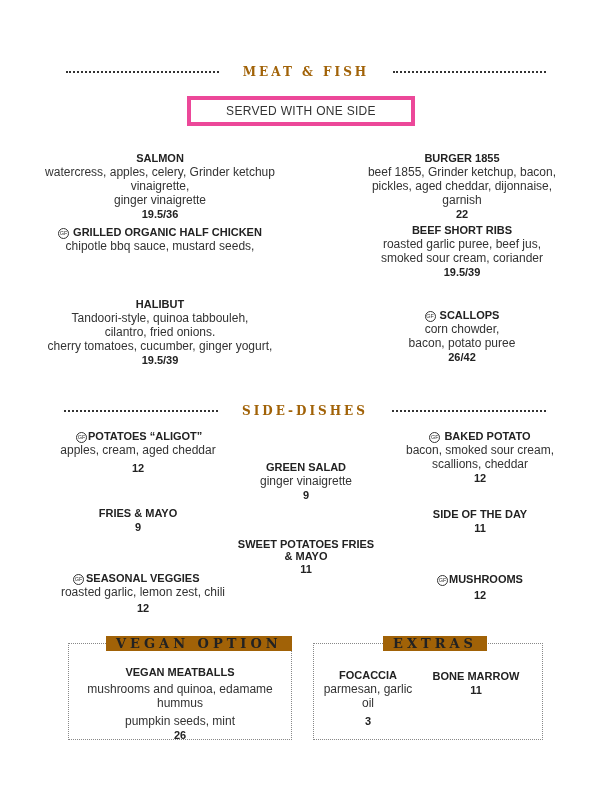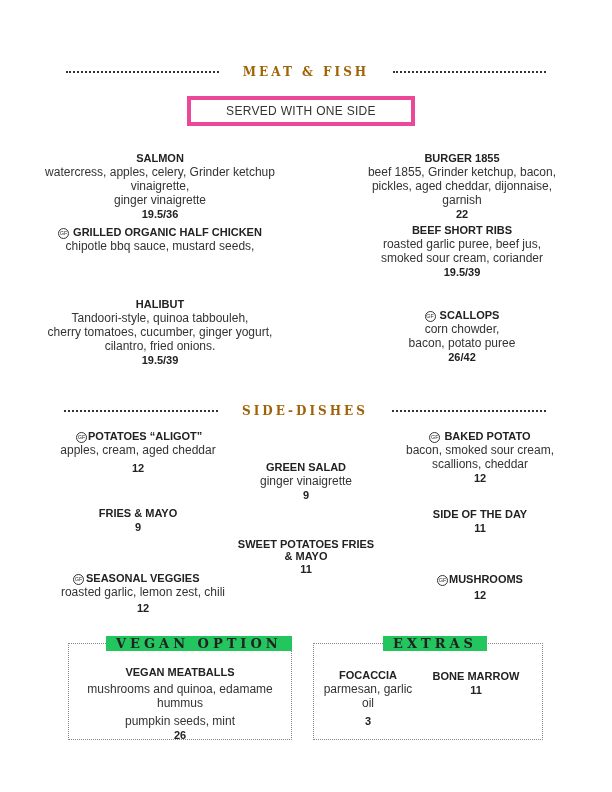--- a/index.html
+++ b/index.html
@@ -8,21 +8,21 @@
   .section-head { position: absolute; display: flex; align-items: center; justify-content: center; }
   .dots { border-top: 2px dotted #333; height: 0; }
   .sec-title { font-family: "DejaVu Serif", serif; font-weight: bold; letter-spacing: 3px; font-size: 12px; color: #a16207; padding: 0 24px; white-space: nowrap; }
   .served-box { position: absolute; left: 187px; top: 96px; width: 228px; height: 30px; border: 4px solid #ec4899; display: flex; align-items: center; justify-content: center; font-size: 12px; letter-spacing: 0.3px; color: #333; font-family: "Liberation Sans", sans-serif; }
   .item { position: absolute; text-align: center; }
   .item .name { font-weight: bold; font-size: 11px; color: #222; line-height: 14px; white-space: nowrap; }
   .item .desc { font-size: 12px; color: #333; line-height: 14px; }
   .item .price { font-weight: bold; font-size: 11px; color: #222; line-height: 15px; }
   .gf { display: inline-block; width: 11px; height: 11px; border: 1px solid #333; border-radius: 50%; font-size: 5.5px; line-height: 9px; text-align: center; vertical-align: 1px; margin-right: 4px; font-weight: normal; color: #333; }
   .dotted-box { position: absolute; border: 1.5px dotted #888; }
-  .box-title { position: absolute; background: #22c55e; font-family: "DejaVu Serif", serif; font-weight: bold; letter-spacing: 4px; font-size: 13px; color: #222; padding: 0 10px; white-space: nowrap; }
+  .box-title { position: absolute; background: #a16207; font-family: "DejaVu Serif", serif; font-weight: bold; letter-spacing: 4px; font-size: 13px; color: #222; padding: 0 10px; white-space: nowrap; }
 </style>
 </head>
 <body>
 
 <div class="section-head" style="left:66px; top:65px; width:480px;">
   <div class="dots" style="flex:1;"></div>
   <div class="sec-title">MEAT &amp; FISH</div>
   <div class="dots" style="flex:1;"></div>
 </div>
 
@@ -36,22 +36,22 @@
 </div>
 
 <div class="item" style="left:40px; top:225px; width:240px;">
   <div class="name"><span class="gf">GF</span><span>GRILLED ORGANIC HALF CHICKEN</span></div>
   <div class="desc">chipotle bbq sauce, mustard seeds,</div>
 </div>
 
 <div class="item" style="left:40px; top:297px; width:240px;">
   <div class="name">HALIBUT</div>
   <div class="desc">Tandoori-style, quinoa tabbouleh,</div>
+  <div class="desc">cilantro, fried onions.</div>
   <div class="desc">cherry tomatoes, cucumber, ginger yogurt,</div>
-  <div class="desc">cilantro, fried onions.</div>
   <div class="price">19.5/39</div>
 </div>
 
 <div class="item" style="left:352px; top:151px; width:220px;">
   <div class="name">BURGER 1855</div>
   <div class="desc">beef 1855, Grinder ketchup, bacon,</div>
   <div class="desc">pickles, aged cheddar, dijonnaise, garnish</div>
   <div class="price">22</div>
 </div>
 

